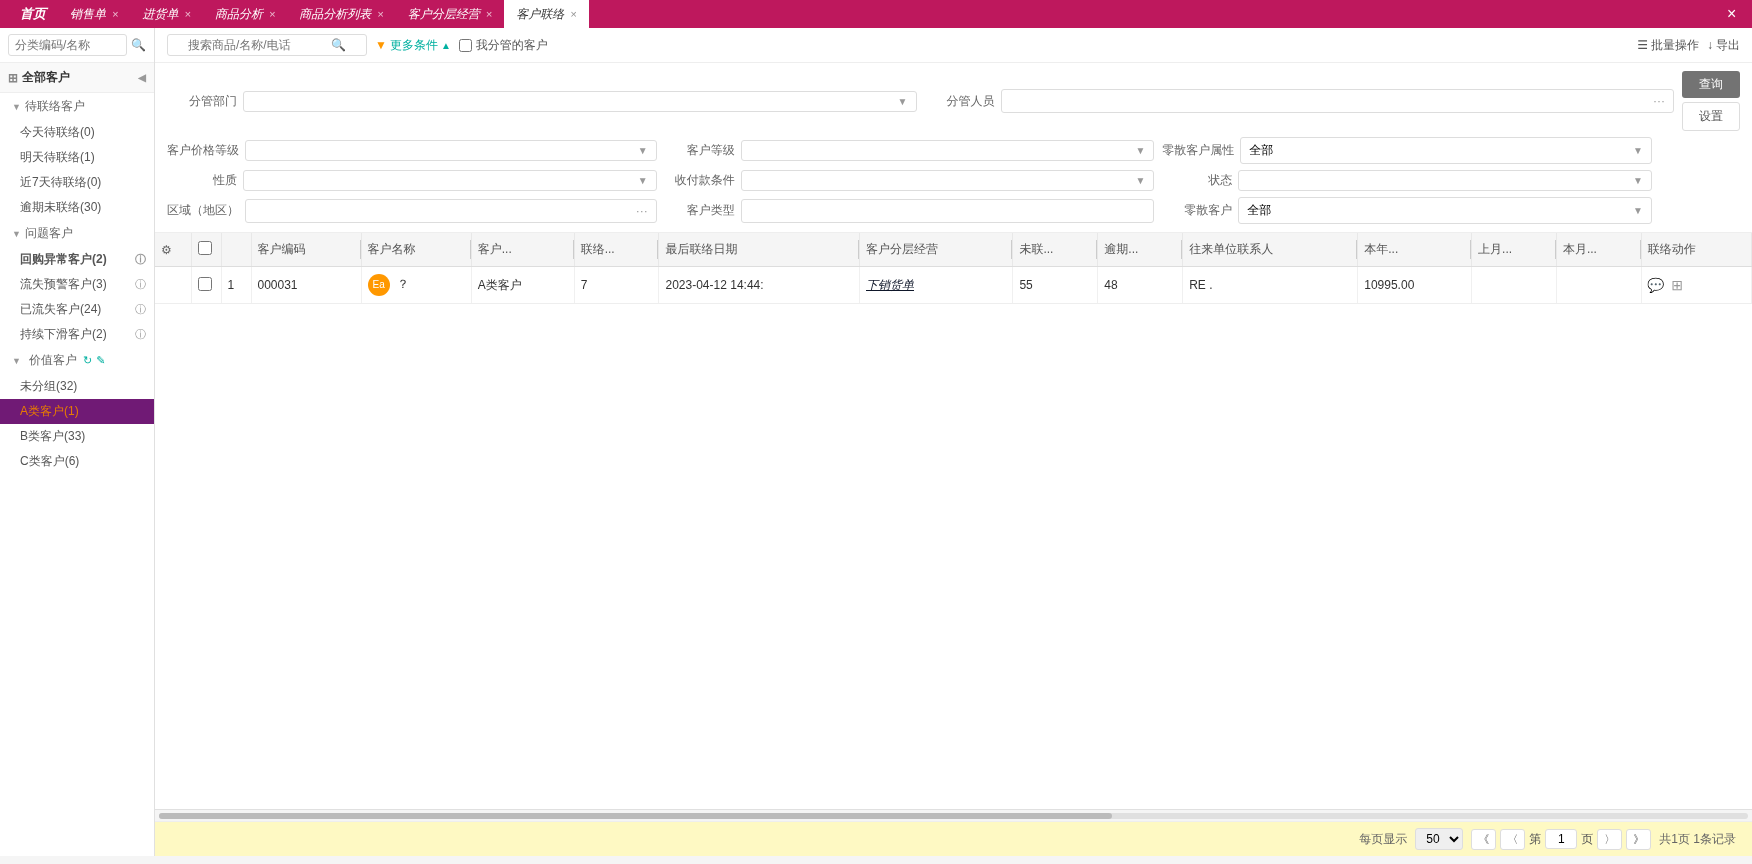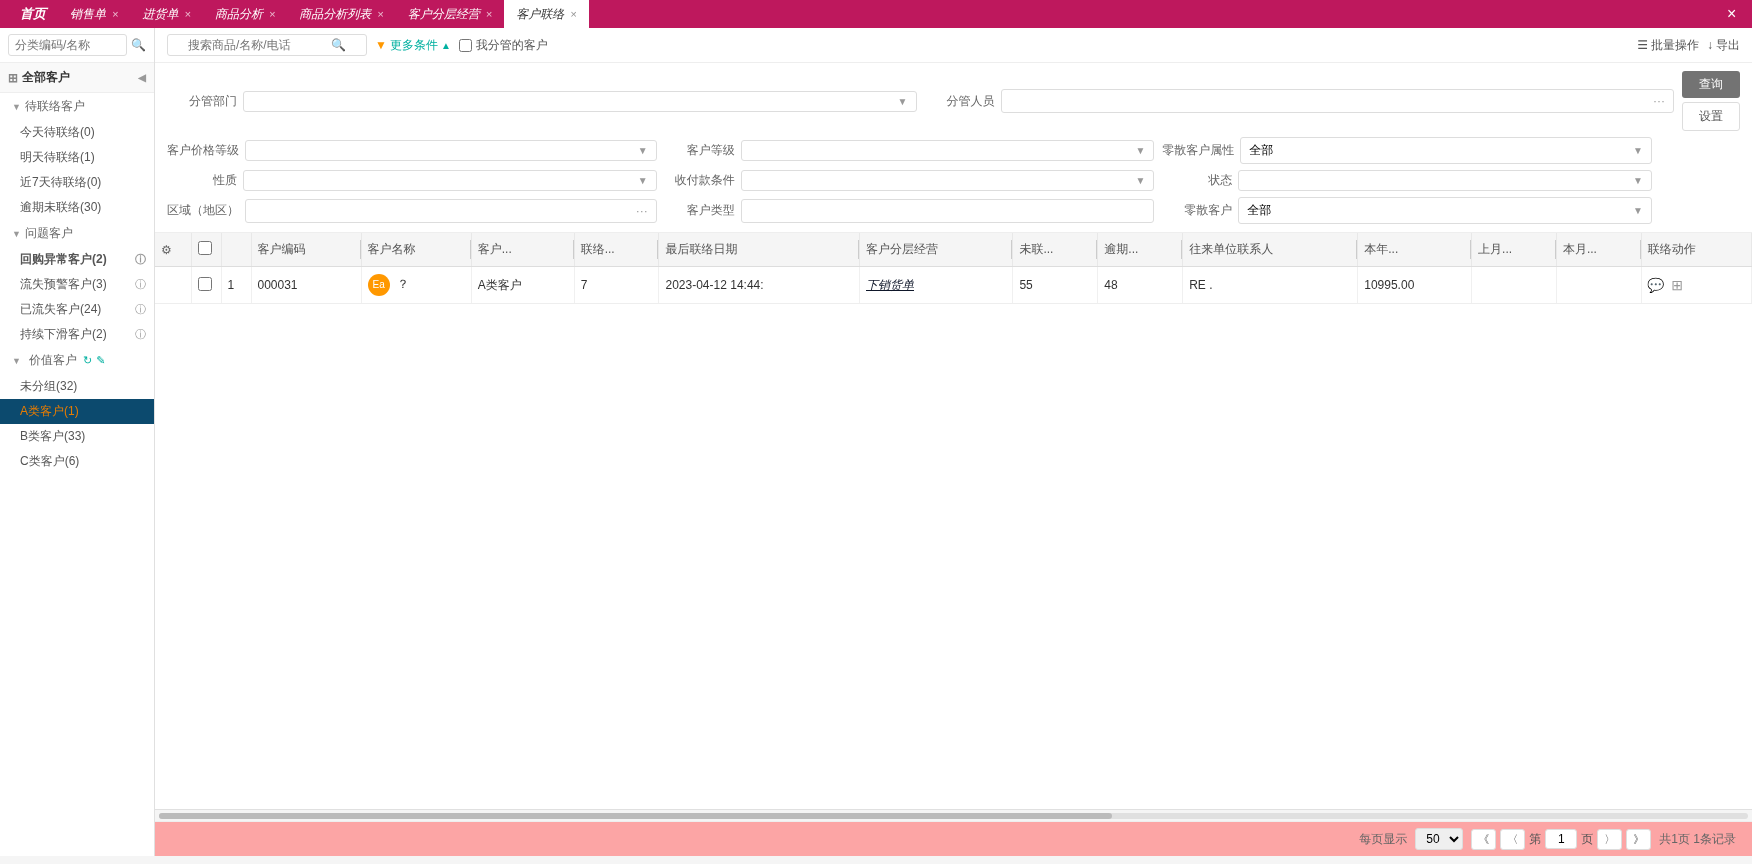--- a/index.html
+++ b/index.html
@@ -48,21 +48,21 @@
     .sidebar-group-label {
       display: flex; align-items: center; padding: 5px 8px 5px 12px;
       color: #666; font-size: 12px; cursor: pointer;
     }
     .sidebar-group-label .triangle { margin-right: 4px; font-size: 9px; color: #999; }
 
     .sidebar-item {
       padding: 4px 8px 4px 20px; color: #555; cursor: pointer; font-size: 12px;
       white-space: nowrap; overflow: hidden; text-overflow: ellipsis;
     }
-    .sidebar-item.active { background: #0c4a6e; color: #e87c00; }
+    .sidebar-item.active { background: #701a75; color: #e87c00; }
 
     
     .content-area { flex: 1; display: flex; flex-direction: column; overflow: hidden; }
 
     
     .filter-bar {
       display: flex; align-items: center; padding: 6px 12px; background: white;
       border-bottom: 1px solid #eee; gap: 8px; flex-shrink: 0;
     }
     .filter-search {
@@ -136,21 +136,21 @@
     .scroll-track {
       flex: 1; height: 6px; background: #e0e0e0; border-radius: 3px; position: relative;
     }
     .scroll-thumb {
       position: absolute; left: 0; width: 60%; height: 100%; background: #bbb; border-radius: 3px;
     }
 
     
     .pagination {
       display: flex; align-items: center; justify-content: flex-end;
-      padding: 6px 16px; background: #fca5a5; border-top: 1px solid #eee;
+      padding: 6px 16px; background: #fef9c3; border-top: 1px solid #eee;
       gap: 8px; font-size: 12px; color: #555; flex-shrink: 0;
     }
     .pagination .per-page-label { color: #666; }
     .pagination .per-page-select {
       border: 1px solid #ddd; border-radius: 3px; padding: 2px 6px; font-size: 12px; cursor: pointer;
     }
     .pagination .page-nav { display: flex; align-items: center; gap: 4px; }
     .pagination .page-btn {
       border: 1px solid #ddd; border-radius: 3px; padding: 2px 6px; cursor: pointer;
       background: white; font-size: 11px; color: #555;

